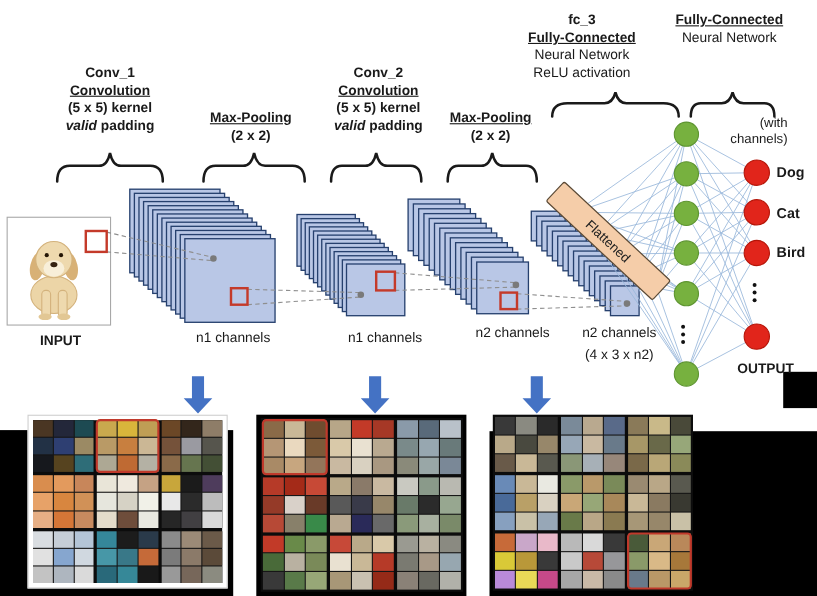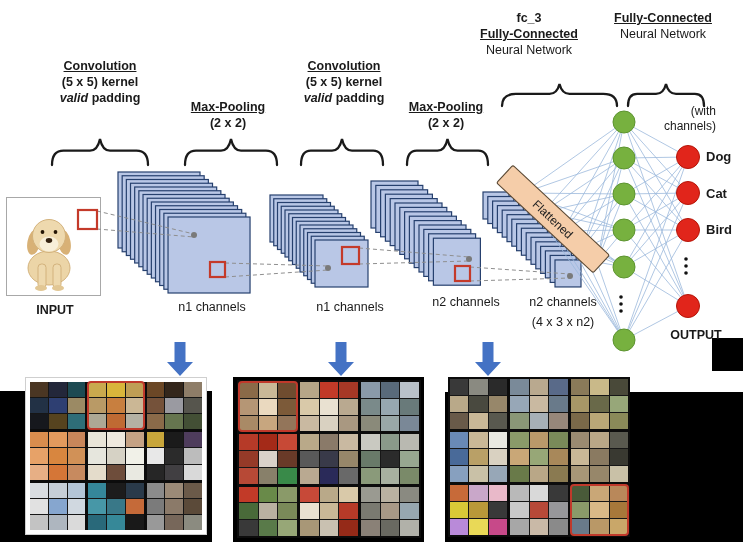--- a/index.html
+++ b/index.html
@@ -349,41 +349,44 @@
       <circle cx="48.5" cy="34" r="1.9" fill="#241505"></circle>
       <rect x="31" y="66" width="8" height="24" rx="3.5" fill="#eed9ae" stroke="#d3b27c" stroke-width="1"></rect>
       <rect x="46" y="66" width="8" height="24" rx="3.5" fill="#eed9ae" stroke="#d3b27c" stroke-width="1"></rect>
       <ellipse cx="34" cy="90" rx="6" ry="3" fill="#e4c astroke" fill-opacity="0"></ellipse>
       <ellipse cx="34" cy="90" rx="6" ry="3" fill="#e2c794"></ellipse>
       <ellipse cx="51" cy="90" rx="6" ry="3" fill="#e2c794"></ellipse>
     </svg>
   </div>
 
   <div class="lbl b" style="left:35px;top:58px;width:130px;">
+    <div>Conv_1</div>
     <div class="u">Convolution</div>
     <div>(5 x 5) kernel</div>
     <div><span class="it">valid</span><span> padding</span></div>
   </div>
   <div class="lbl b" style="left:163px;top:99px;width:130px;">
     <div class="u">Max-Pooling</div>
     <div>(2 x 2)</div>
   </div>
   <div class="lbl b" style="left:279px;top:58px;width:130px;">
+    <div>Conv_2</div>
     <div class="u">Convolution</div>
     <div>(5 x 5) kernel</div>
     <div><span class="it">valid</span><span> padding</span></div>
   </div>
   <div class="lbl b" style="left:381px;top:99px;width:130px;">
     <div class="u">Max-Pooling</div>
     <div>(2 x 2)</div>
   </div>
   <div class="lbl" style="left:464px;top:10px;width:130px;">
     <div class="b">fc_3</div>
     <div class="b u">Fully-Connected</div>
     <div>Neural Network</div>
+    <div>ReLU activation</div>
   </div>
   <div class="lbl" style="left:598px;top:10px;width:130px;">
     <div class="b u">Fully-Connected</div>
     <div>Neural Network</div>
   </div>
   <div class="lbl" style="left:646px;top:104px;width:70px;text-align:right;line-height:15px;font-size:12px;">
     <div>(with</div>
     <div>channels)</div>
   </div>
 

